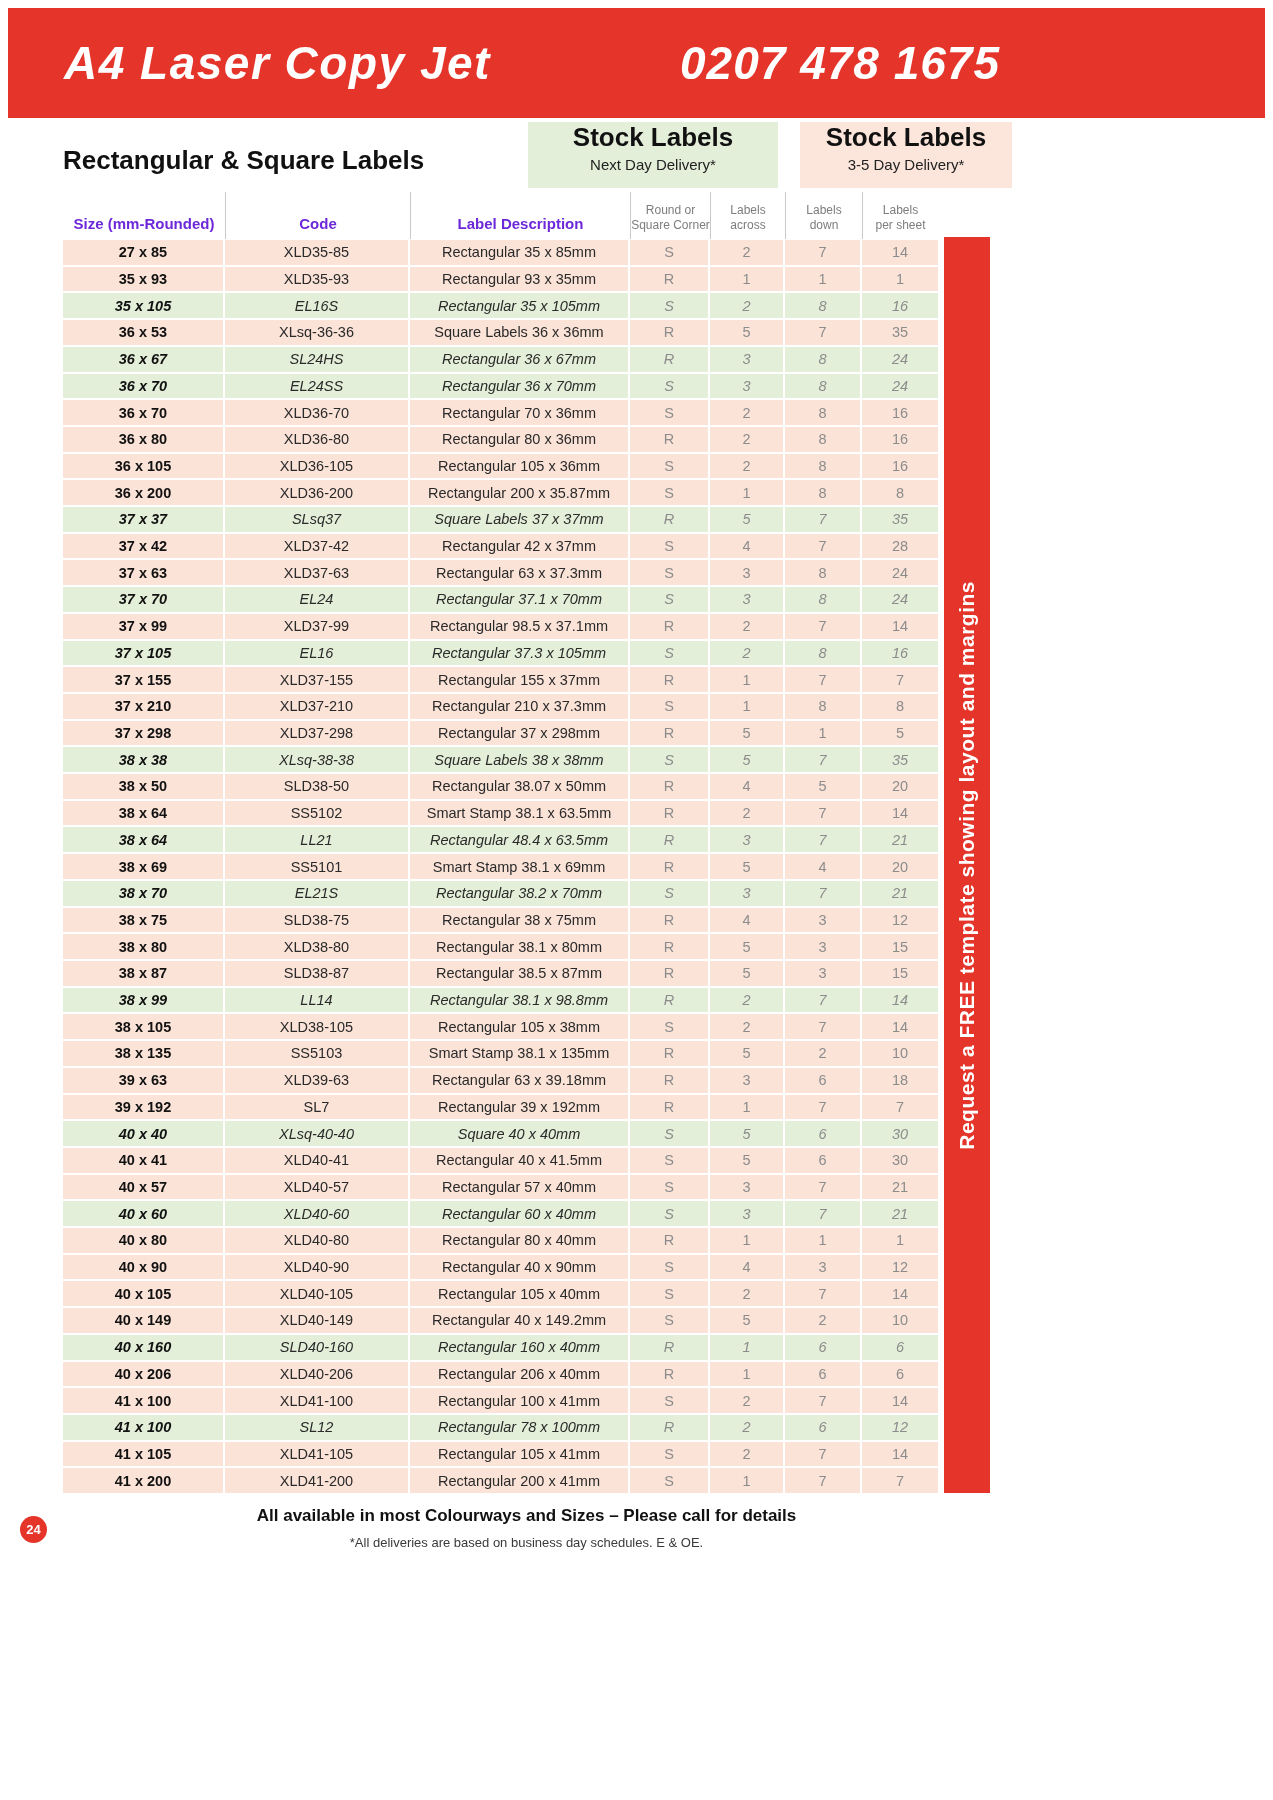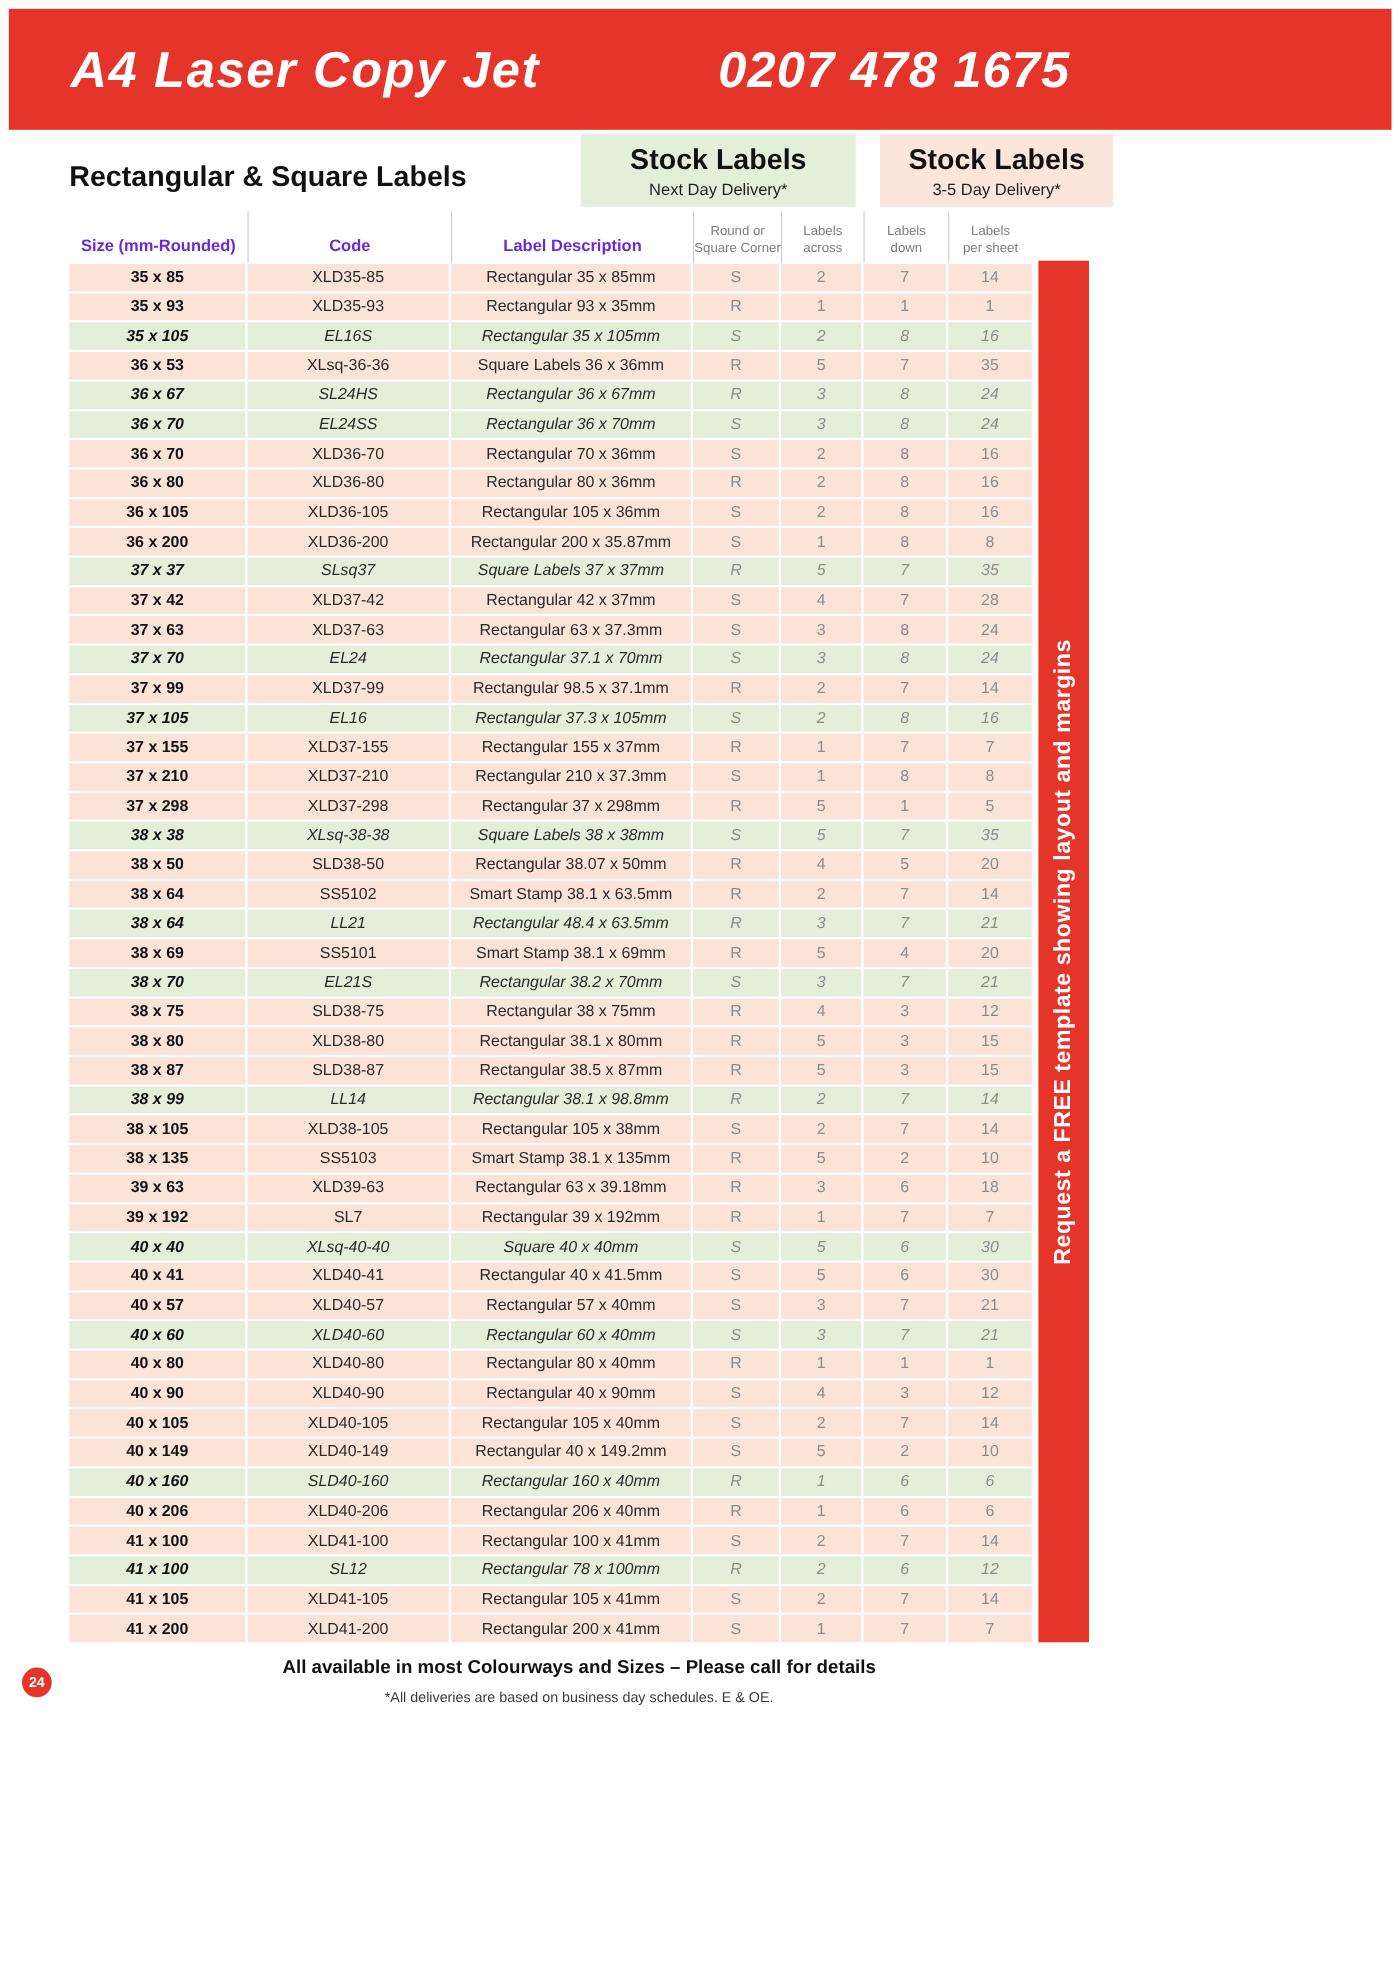--- a/index.html
+++ b/index.html
@@ -13,27 +13,27 @@
   }
   * { margin:0; padding:0; }
   body {
     width:1273px; height:1800px; background:#fff; position:relative;
     font-family:"Liberation Sans","DejaVu Sans",sans-serif;
     overflow:hidden;
   }
   .red-bar { position:absolute; left:8px; top:8px; width:1257px; height:110px; background:var(--red);font-style:italic; }
   .page-title { position:absolute; left:56px; top:50%; transform:translateY(-50%);
     color:#fff; font-size:46px; font-weight:bold; letter-spacing:1.5px; white-space:nowrap; }
-  .phone { position:absolute; right:292px; top:50%; transform:translateY(-50%);
+  .phone { position:absolute; right:265px; top:50%; transform:translateY(-50%);
     color:#fff; font-size:46px; font-weight:bold; letter-spacing:1px; white-space:nowrap; }
 
   .section-title { position:absolute; left:63px; top:145px; font-size:26px; font-weight:bold; color:#111; }
 
   .stock-box { position:absolute; top:122px; height:66px; display:flex; flex-direction:column;
-    align-items:center; justify-content:center; }
+    align-items:center; }
   .stock-box.green { left:528px; width:250px; background:var(--box-green); }
   .stock-box.pink  { left:800px; width:212px; background:var(--box-pink); }
   .stock-title { font-size:26px; font-weight:bold; color:#111; }
   .stock-sub { font-size:15px; color:#222; margin-top:3px; }
 
   .table-header { position:absolute; left:63px; top:192px; width:875px; height:47px; display:flex; }
   .th { box-sizing:border-box; display:flex; flex-direction:column; justify-content:flex-end;
     align-items:center; text-align:center; padding-bottom:7px; font-size:15px; font-weight:bold;
     color:#6d28d9; border-left:1px solid #c9c9c9; }
   .th:first-child { border-left:none; }
@@ -112,21 +112,21 @@
         <div>down</div>
       </div>
       <div class="th col-6 small">
         <div>Labels</div>
         <div>per sheet</div>
       </div>
     </div>
 
   <div class="table-body">
       <div class="tr pink">
-        <div class="td col-0">35 x 85</div>
+        <div class="td col-0">27 x 85</div>
         <div class="td col-1">XLD35-85</div>
         <div class="td col-2">Rectangular 35 x 85mm</div>
         <div class="td col-3">S</div>
         <div class="td col-4">2</div>
         <div class="td col-5">7</div>
         <div class="td col-6">14</div>
       </div>
       <div class="tr pink">
         <div class="td col-0">35 x 93</div>
         <div class="td col-1">XLD35-93</div>

